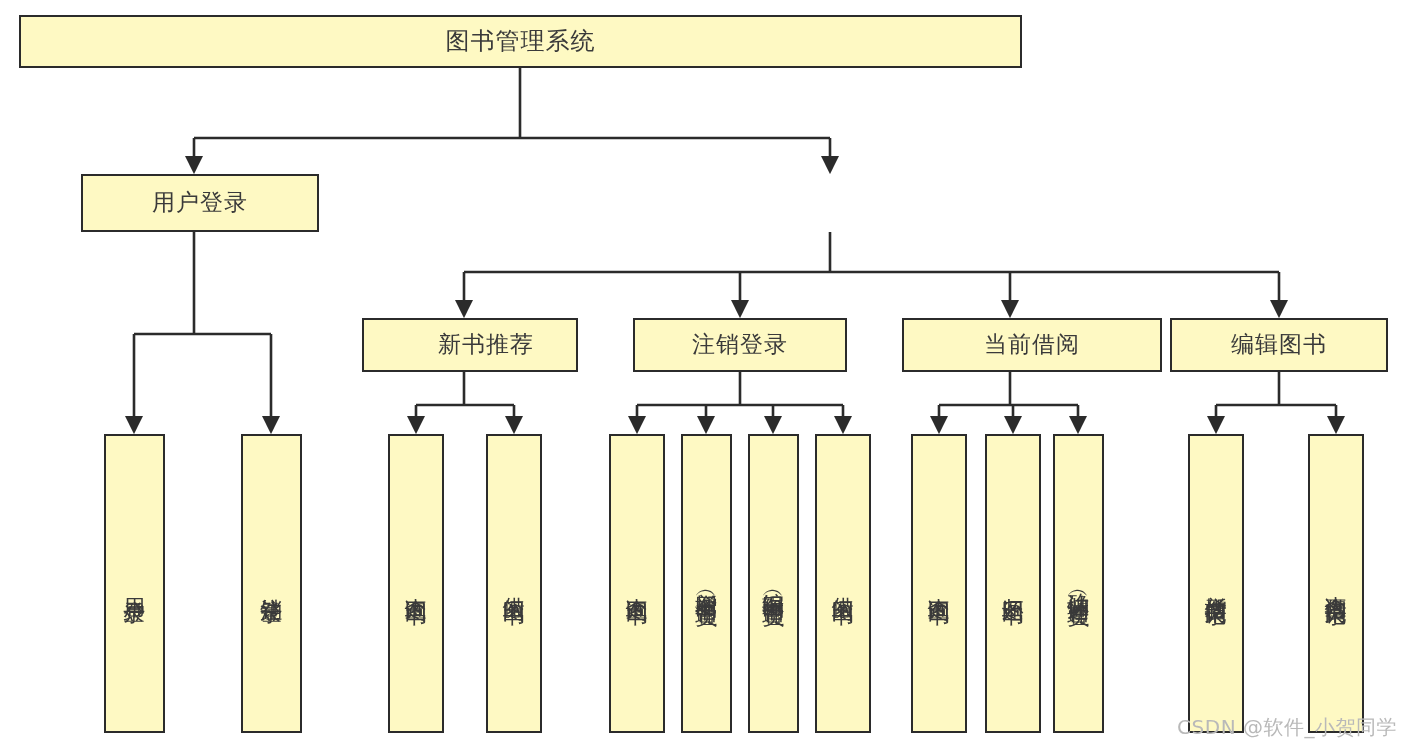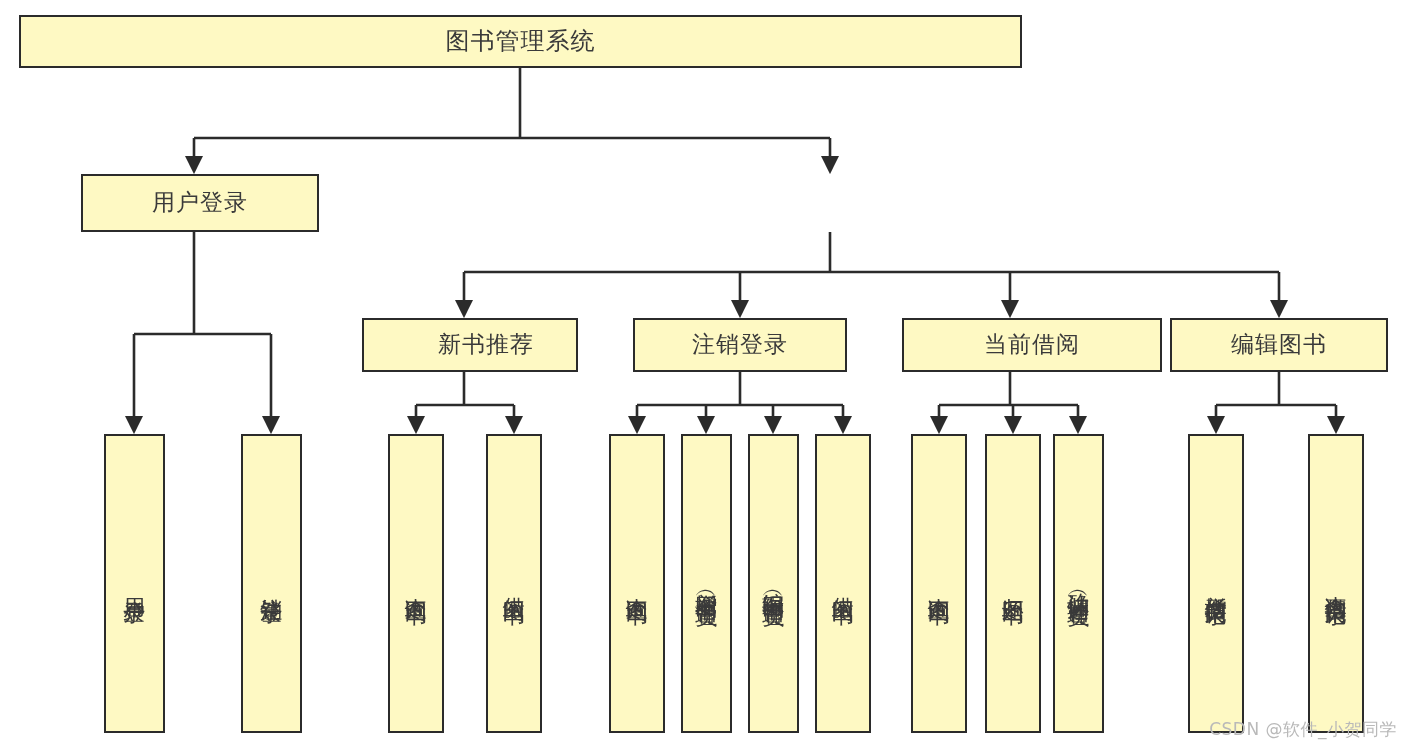--- a/index.html
+++ b/index.html
@@ -57,21 +57,21 @@
   .node.v .vtext {
     writing-mode: vertical-rl;
     text-orientation: upright;
     display: block;
     text-align: center;
   }
   .watermark {
     position: absolute;
     right: 8px;
     bottom: 6px;
-    font-size: 17px;
+    font-size: 20px;
     color: #b9b9b9;
     letter-spacing: 0.5px;
     white-space: nowrap;
     z-index: 3;
   }
 </style>
 </head>
 <body>
 
 <div id="canvas">

